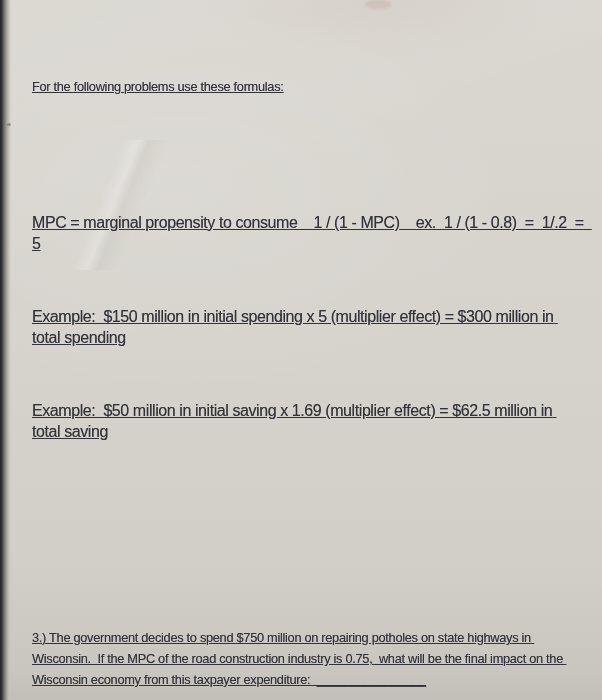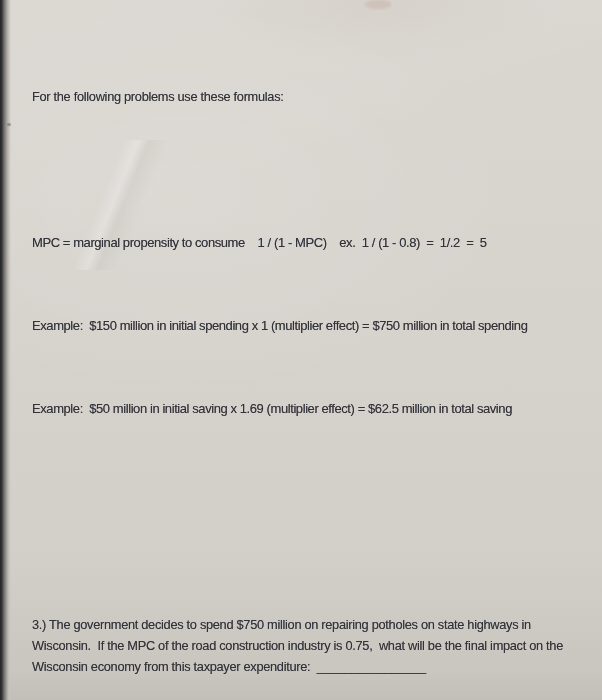--- a/index.html
+++ b/index.html
@@ -37,41 +37,41 @@
     position: absolute; left: 365px; top: 0px; width: 26px; height: 9px;
     border-radius: 50%; background: rgba(178,120,110,0.18); filter: blur(1px);
   }
   .content {
     position: absolute; left: 32px; top: 9px; width: 552px;
     color: #32323a;
     font-size: 12.8px; line-height: 21px; letter-spacing: -0.3px;
     white-space: pre-wrap;
     text-shadow: 0 0 0.4px rgba(50,50,58,0.55);
   }
-  .content p { margin: 14px 0 6px 0; }
-  .formulas p { letter-spacing: -0.42px; font-size: 13px; }
+  .content p { margin: 4px 0 6px 0; text-decoration: underline; }
+  .formulas p { letter-spacing: -0.42px; font-size: 16px; }
   .problems { margin-top: 28px; }
   .problems p { margin-bottom: 7px; }
 </style>
 </head>
 <body>
 
 <div class="photo">
   <div class="photo-edge"></div>
   <div class="crease"></div>
   <div class="speck"></div>
   <div class="smudge"></div>
 
   <div class="content">
 
     <p>For the following problems use these formulas:</p>
 
     <div class="formulas">
       <p>MPC = marginal propensity to consume    1 / (1 - MPC)    ex.  1 / (1 - 0.8)  =  1/.2  =  5</p>
-      <p>Example:  $150 million in initial spending x 1 (multiplier effect) = $750 million in total spending</p>
+      <p>Example:  $150 million in initial spending x 5 (multiplier effect) = $300 million in total spending</p>
       <p>Example:  $50 million in initial saving x 1.69 (multiplier effect) = $62.5 million in total saving</p>
     </div>
 
     <div class="problems">
       <p>3.) The government decides to spend $750 million on repairing potholes on state highways in Wisconsin.  If the MPC of the road construction industry is 0.75,  what will be the final impact on the Wisconsin economy from this taxpayer expenditure:  ________________</p>
 
       
       
 
       

